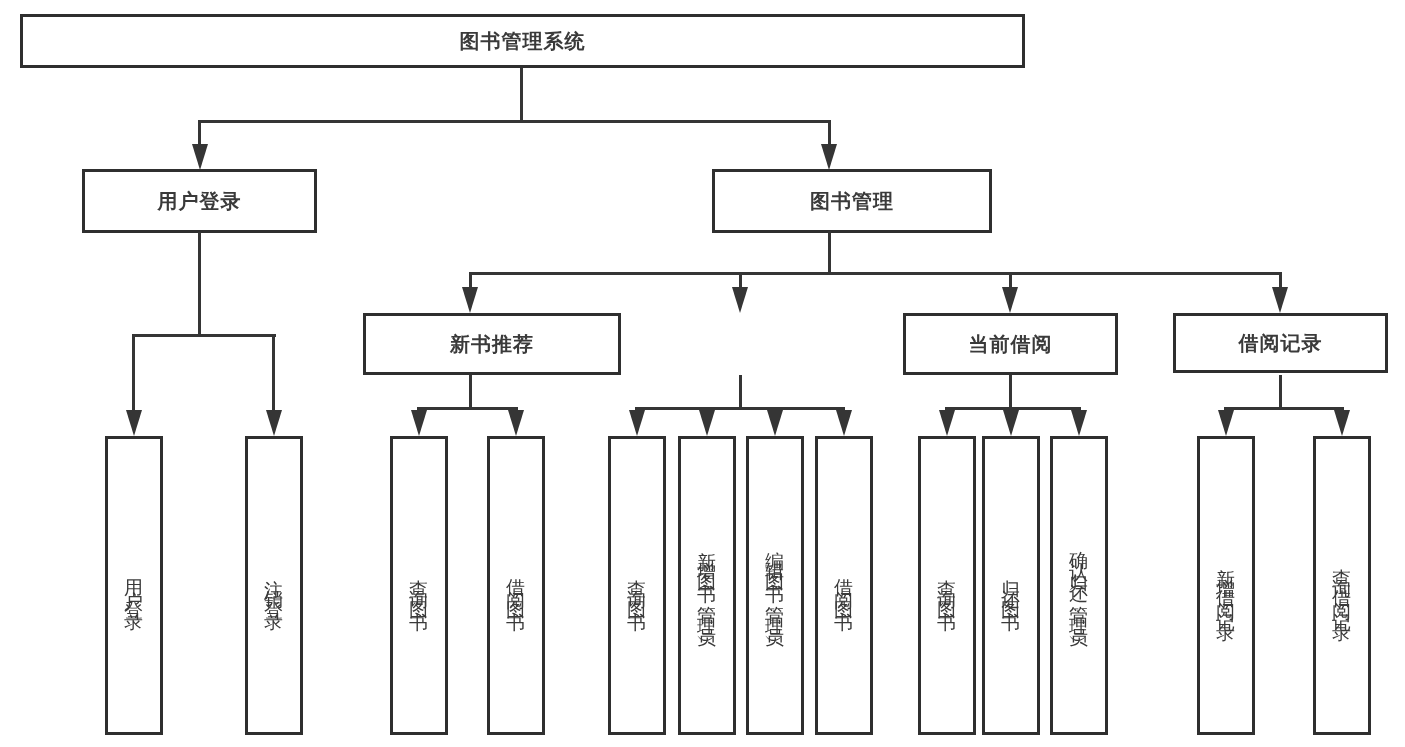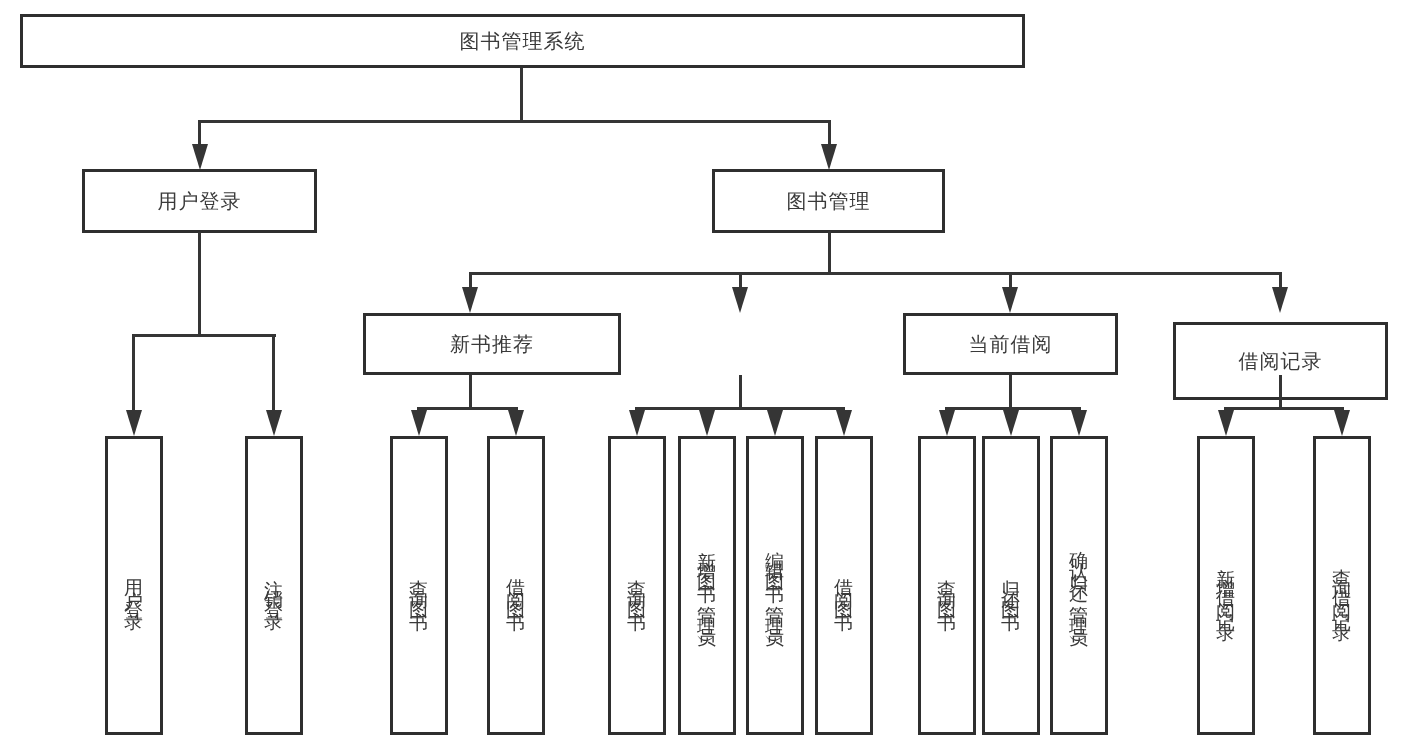--- a/index.html
+++ b/index.html
@@ -4,21 +4,21 @@
 <style>
   html,body{margin:0;padding:0;background:#ffffff;}
   #canvas{
     position:relative;width:1405px;height:747px;background:#ffffff;overflow:hidden;
     font-family:"Liberation Sans","DejaVu Sans",sans-serif;color:#3a3a3a;
   }
   .node{
     position:absolute;background:#ffffff;border:3px solid #2f2f2f;
     display:flex;align-items:center;justify-content:center;box-sizing:border-box;
   }
-  .hnode{font-size:20px;letter-spacing:1px;}
+  .hnode{font-size:20px;letter-spacing:1px;font-weight:bold;}
   .vnode{width:58px;height:299px;}
   .vtext{
     writing-mode:vertical-rl;text-orientation:mixed;
     font-size:19px;letter-spacing:11px;line-height:1;white-space:nowrap;
   }
   .hline{position:absolute;height:3px;background:#353535;}
   .vline{position:absolute;width:3px;background:#353535;}
   .arrow{
     position:absolute;width:0;height:0;
     border-left:8px solid transparent;border-right:8px solid transparent;
@@ -41,21 +41,21 @@
   <div class="vline" style="left:520px;top:68px;height:54px;"></div>
   <div class="hline" style="left:198px;top:120px;width:633px;"></div>
   <div class="vline" style="left:198px;top:120px;height:28px;"></div>
   <div class="arrow" style="left:192px;top:144px;"></div>
   <div class="vline" style="left:828px;top:120px;height:28px;"></div>
   <div class="arrow" style="left:821px;top:144px;"></div>
 
   <div class="node hnode" style="left:82px;top:169px;width:235px;height:64px;">
     <span>用户登录</span>
   </div>
-  <div class="node hnode" style="left:712px;top:169px;width:233px;height:64px;">
+  <div class="node hnode" style="left:712px;top:169px;width:280px;height:64px;">
     <span>图书管理</span>
   </div>
 
   <div class="vline" style="left:198px;top:232px;height:104px;"></div>
   <div class="hline" style="left:132px;top:334px;width:144px;"></div>
   <div class="vline" style="left:132px;top:334px;height:78px;"></div>
   <div class="arrow" style="left:126px;top:410px;"></div>
   <div class="vline" style="left:272px;top:334px;height:78px;"></div>
   <div class="arrow" style="left:266px;top:410px;"></div>
 
@@ -69,21 +69,21 @@
   <div class="arrow" style="left:1002px;top:287px;"></div>
   <div class="vline" style="left:1279px;top:272px;height:20px;"></div>
   <div class="arrow" style="left:1272px;top:287px;"></div>
 
   <div class="node hnode" style="left:363px;top:313px;width:258px;height:62px;">
     <span>新书推荐</span>
   </div>
   <div class="node hnode" style="left:903px;top:313px;width:215px;height:62px;">
     <span>当前借阅</span>
   </div>
-  <div class="node hnode" style="left:1173px;top:322px;width:215px;height:78px;">
+  <div class="node hnode" style="left:1173px;top:313px;width:215px;height:60px;">
     <span>借阅记录</span>
   </div>
 
   <div class="vline" style="left:469px;top:375px;height:35px;"></div>
   <div class="hline" style="left:417px;top:407px;width:101px;"></div>
   <div class="vline" style="left:417px;top:407px;height:10px;"></div>
   <div class="arrow" style="left:411px;top:410px;"></div>
   <div class="vline" style="left:514px;top:407px;height:10px;"></div>
   <div class="arrow" style="left:508px;top:410px;"></div>
 

